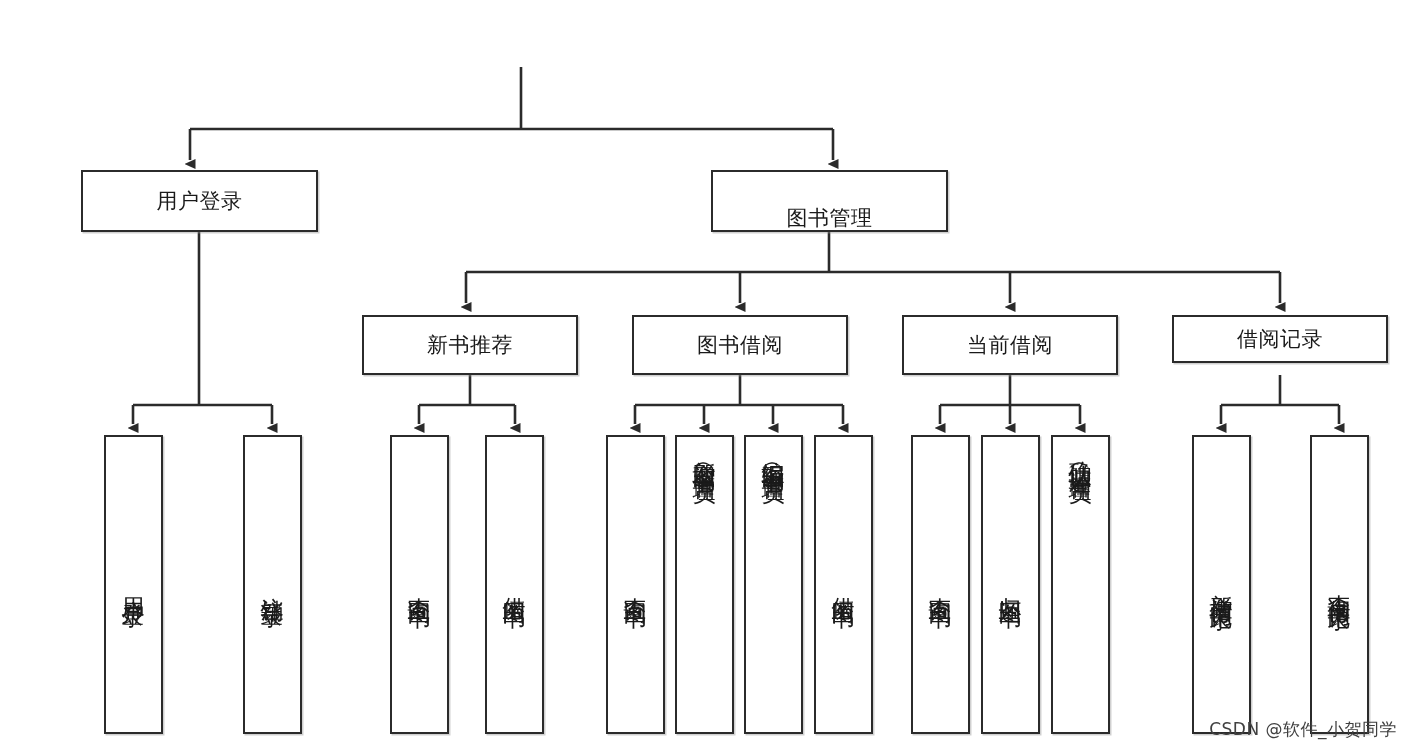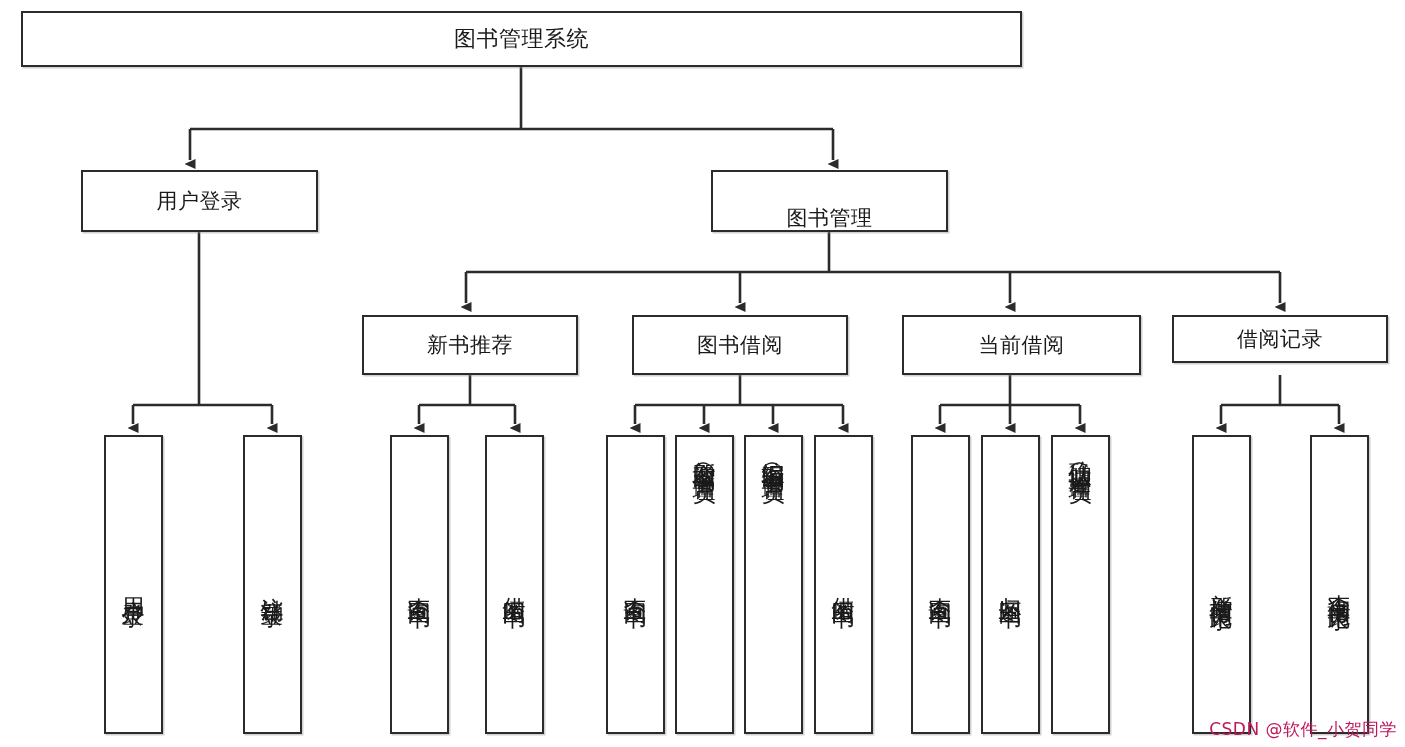--- a/index.html
+++ b/index.html
@@ -62,21 +62,21 @@
   .node.leaf.center-text{
     align-items:center;
     padding-top:0;
   }
   
   #watermark{
     position:absolute;
     right:8px;
     bottom:6px;
     font-size:17px;
-    color:#be185d;
+    color:#404040;
     letter-spacing:.5px;
     white-space:nowrap;
     user-select:none;
   }
 </style>
 </head>
 <body>
 
 <div id="canvas">
 
@@ -124,41 +124,38 @@
       <path d="M1010,405 L1010,424" marker-end="url(#arrow)"></path>
       <path d="M1080,405 L1080,424" marker-end="url(#arrow)"></path>
 
       <path d="M1280,375 L1280,405"></path>
       <path d="M1221,405 L1339,405"></path>
       <path d="M1221,405 L1221,424" marker-end="url(#arrow)"></path>
       <path d="M1339,405 L1339,424" marker-end="url(#arrow)"></path>
     </g>
   </svg>
 
-  <div class="node lvl1" style="left:21px; top:11px; width:1001px; height:56px;">
-    <span class="label">图书管理系统</span>
-  </div>
 
   <div class="node lvl2" style="left:81px; top:170px; width:237px; height:62px;">
     <span class="label">用户登录</span>
   </div>
 
   <div class="node lvl2" style="left:711px; top:170px; width:237px; height:62px;align-items:flex-end;">
     <span class="label">图书管理</span>
   </div>
 
   <div class="node lvl3" style="left:632px; top:315px; width:216px; height:60px;">
     <span class="label">图书借阅</span>
   </div>
 
   <div class="node lvl3" style="left:362px; top:315px; width:216px; height:60px;">
     <span class="label">新书推荐</span>
   </div>
 
-  <div class="node lvl3" style="left:902px; top:315px; width:239px; height:60px;">
+  <div class="node lvl3" style="left:902px; top:315px; width:216px; height:60px;">
     <span class="label">当前借阅</span>
   </div>
 
   <div class="node lvl3" style="left:1172px; top:315px; width:216px; height:48px;">
     <span class="label">借阅记录</span>
   </div>
 
   <div class="node leaf center-text" style="left:104px; top:435px; width:59px; height:299px;">
     <span class="label">用户登录</span>
   </div>

